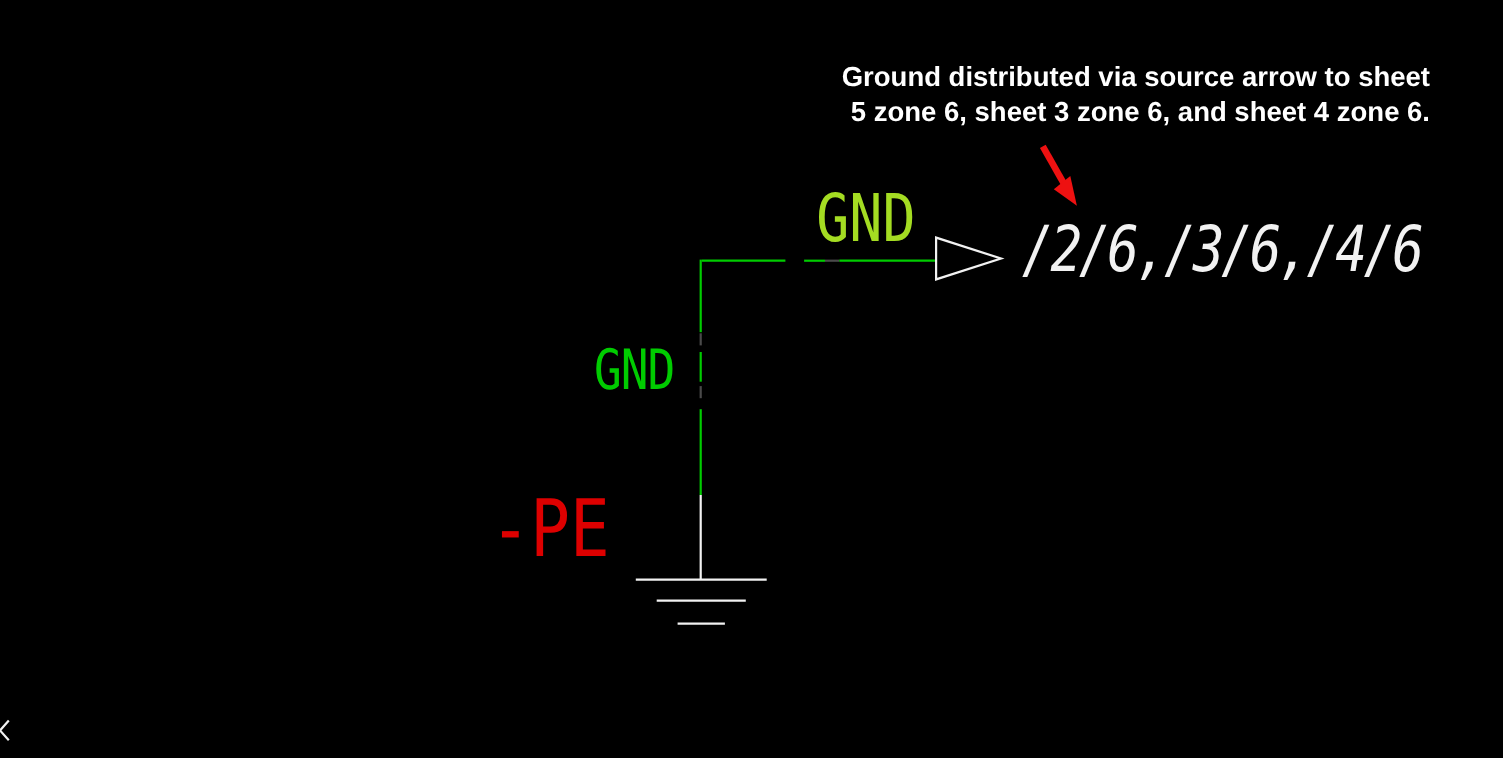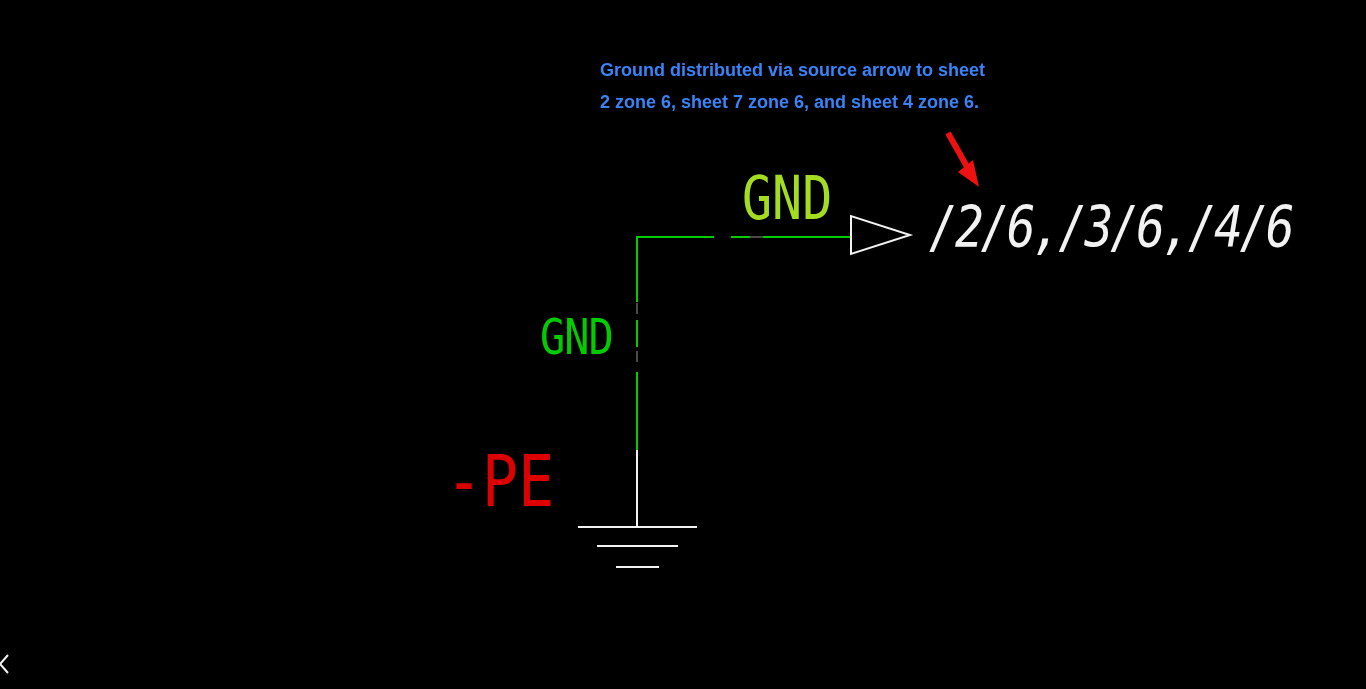--- a/index.html
+++ b/index.html
@@ -6,25 +6,25 @@
   #canvas{
     position:relative;
     width:1366px;height:689px;
     background:#000000;
     overflow:hidden;
     font-family:"Liberation Sans", sans-serif;
   }
   .annotation{
     position:absolute;
     left:600px;top:54px;width:700px;
-    text-align:left;
-    color:#3b82f6;
+    text-align:right;
+    color:#ffffff;
     font-family:"Liberation Sans", sans-serif;
     font-weight:bold;
-    font-size:18px;
+    font-size:25px;
     line-height:32px;
     letter-spacing:0px;
     white-space:nowrap;
   }
   .cadtext{
     position:absolute;
     font-family:"DejaVu Sans Mono", monospace;
     line-height:1;
     white-space:nowrap;
     transform:scale(1,1.2);
@@ -39,21 +39,21 @@
   }
   #wires{ position:absolute; left:0; top:0; }
 </style>
 </head>
 <body>
 
 <div id="canvas">
 
   <div class="annotation">
     <div>Ground distributed via source arrow to sheet</div>
-    <div>2 zone 6, sheet 7 zone 6, and sheet 4 zone 6.</div>
+    <div>5 zone 6, sheet 3 zone 6, and sheet 4 zone 6.</div>
   </div>
 
   <div id="gnd-top" class="cadtext">GND</div>
 
   <div id="gnd-left" class="cadtext">GND</div>
 
   <div id="pe-label" class="cadtext">-PE</div>
 
   <div id="xref-text" class="cadtext">/2/6,/3/6,/4/6</div>
 

